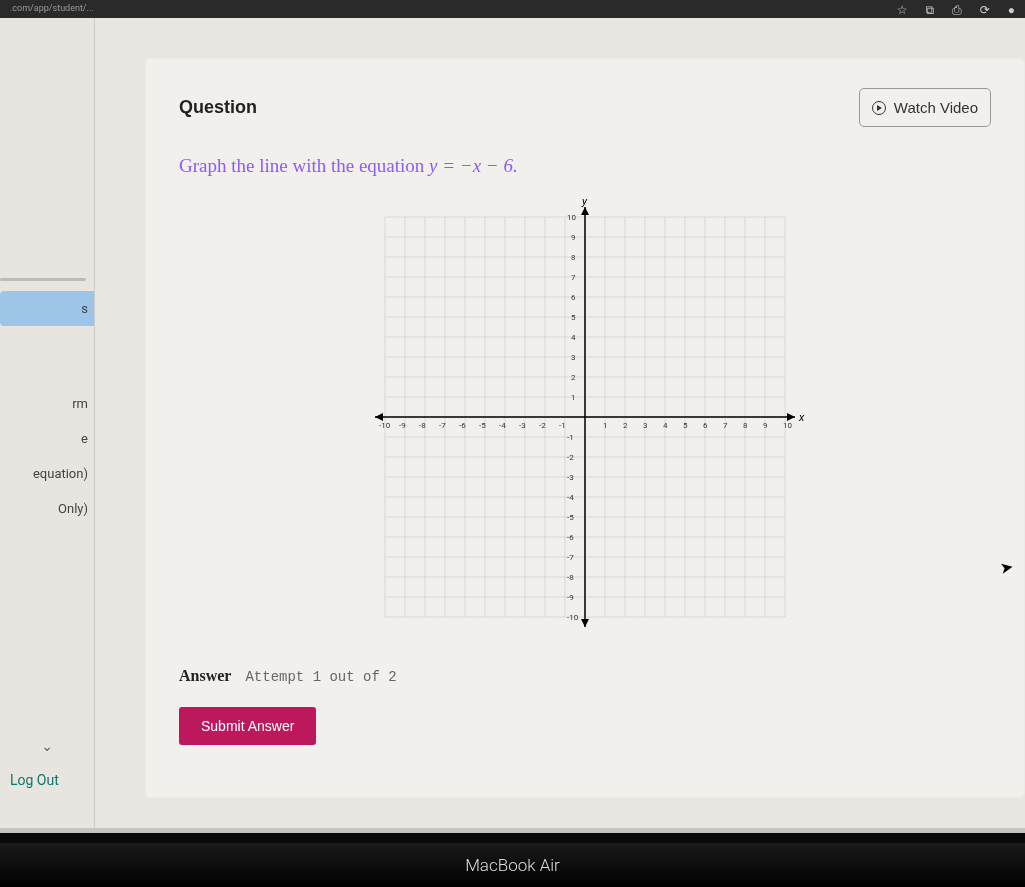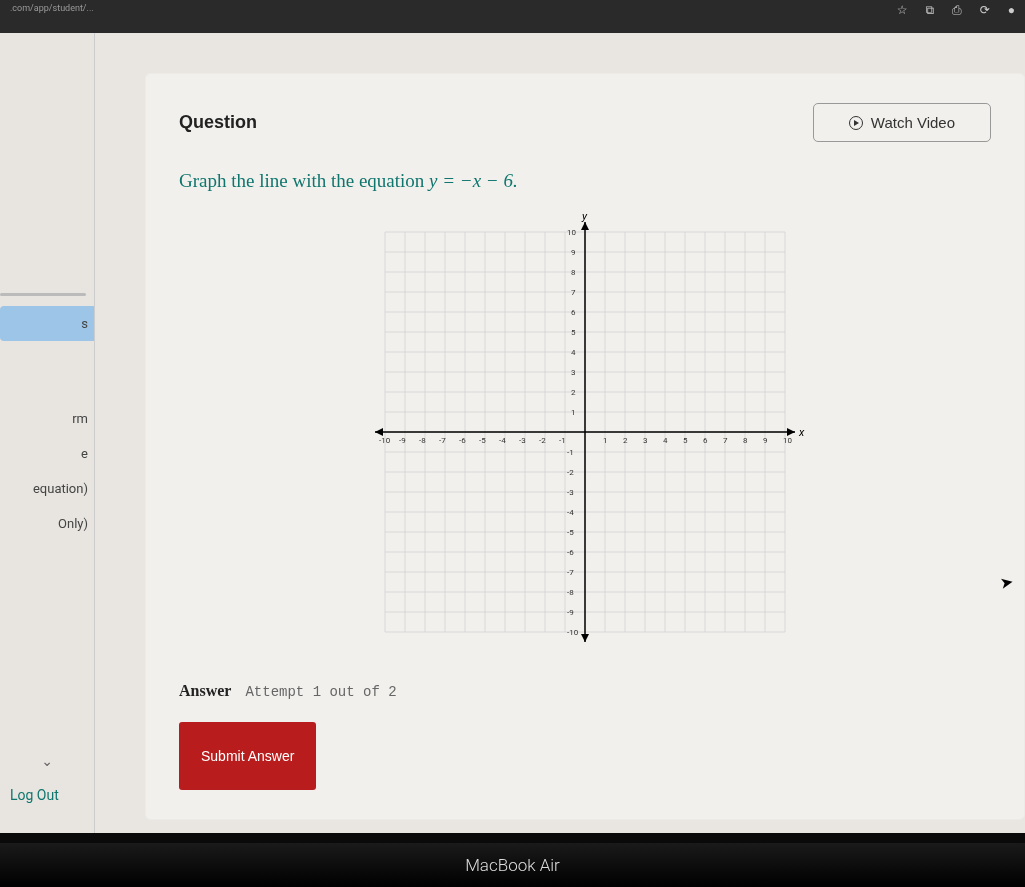--- a/index.html
+++ b/index.html
@@ -5,21 +5,21 @@
   * { box-sizing: border-box; margin: 0; padding: 0; }
   body {
     font-family: -apple-system, BlinkMacSystemFont, "Segoe UI", Roboto, sans-serif;
     background: #c8c4c0;
     width: 1025px;
     height: 887px;
     overflow: hidden;
     position: relative;
   }
   .browser-bar {
-    height: 33px;
+    height: 18px;
     background: #2a2a2a;
     color: #999;
     font-size: 9px;
     padding: 3px 10px;
     display:flex;
     justify-content:space-between;
   }
   .browser-icons { display:flex; gap:18px; color:#ccc; font-size:12px;}
   .viewport {
     display: flex;
@@ -76,60 +76,60 @@
   .question-title {
     font-family: Liberation Sans, sans-serif;
     font-weight: bold;
     font-size: 18px;
     color: #222;
   }
   .header-buttons { display:flex; gap:14px;}
   .btn-outline {
     border: 1.5px solid #999;
     background: #f2f0ed;
-    padding: 10px 35px;
+    padding: 10px 12px;
     border-radius: 5px;
     font-size: 15px;
     color: #333;
     cursor: pointer;
     display:flex;
     align-items:center;
     gap:8px;
   }
   .play-icon {
     width:14px;height:14px;border:1.5px solid #333;border-radius:50%;
     display:inline-flex;align-items:center;justify-content:center;
   }
   .play-icon::after{content:"";border-left:5px solid #333;border-top:3px solid transparent;border-bottom:3px solid transparent;margin-left:2px;}
   .prompt {
     font-family: Georgia, serif;
     font-size: 19px;
-    color: #0f766e;
+    color: #8b5cf6;
     margin-bottom: 20px;
   }
   .math { font-style: italic; }
   .graph-wrap {
     display:flex;
     justify-content:center;
     margin: 10px 0 30px 0;
   }
   svg.graph { background:#f2f0ed; }
   .answer-row {
     font-family: Georgia, serif;
     font-size: 16px;
     color: #222;
     margin-top: 10px;
   }
   .answer-row .attempt { font-family: Liberation Mono, monospace; font-size:14px; color:#666; margin-left:10px;}
   .submit-btn {
     margin-top: 22px;
-    background: #b91c1c;
+    background: #be185d;
     color: #fff;
     border: none;
-    padding: 26px 22px;
+    padding: 11px 22px;
     font-size: 14px;
     border-radius: 3px;
     cursor: pointer;
   }
   .laptop-bezel {
     position:absolute;
     bottom:0; left:0; right:0;
     height:54px;
     background: linear-gradient(#1a1a1a,#000);
     border-top:10px solid #0a0a0a;

